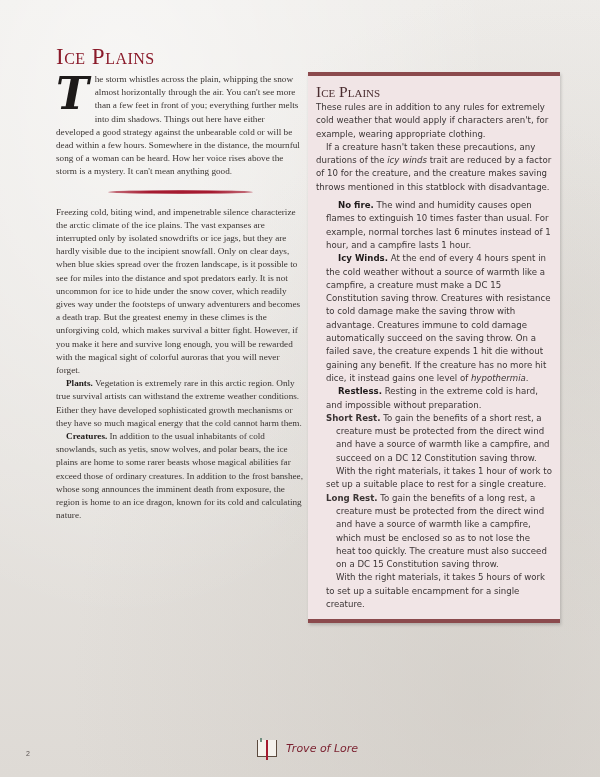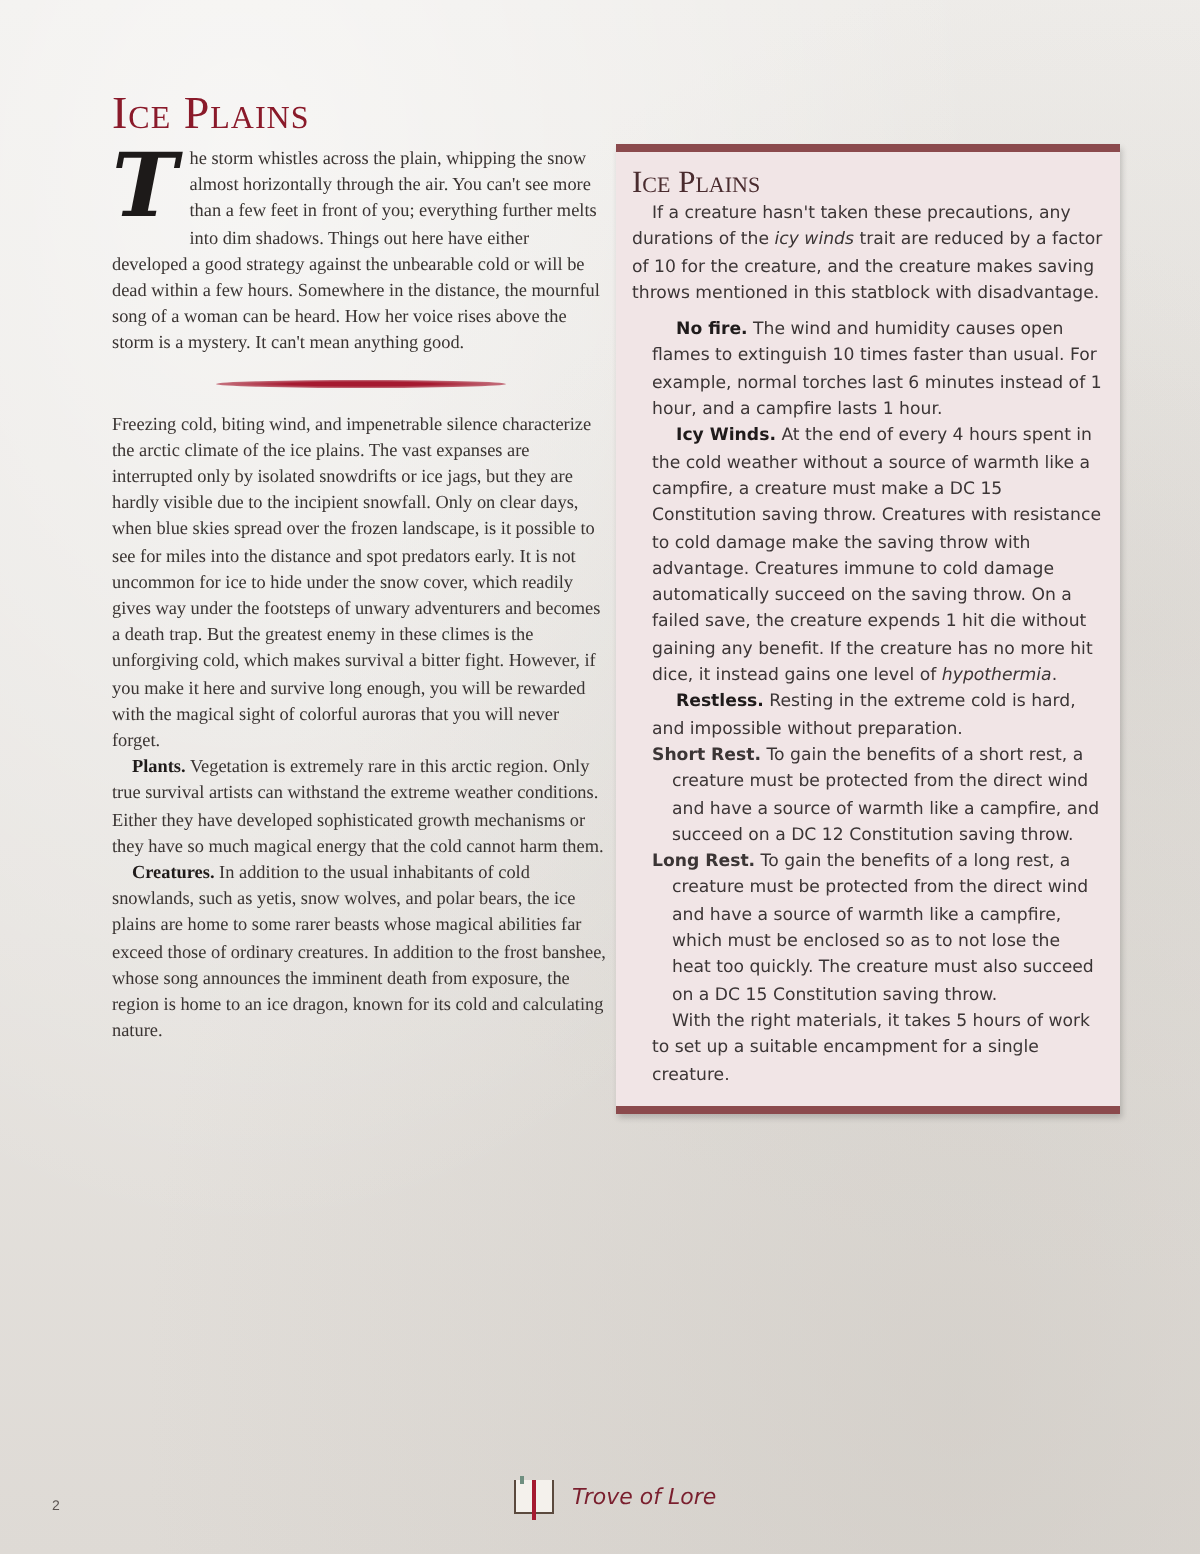--- a/index.html
+++ b/index.html
@@ -99,27 +99,29 @@
     <span class="dropcap">T</span><span class="intro-text">he storm whistles across the plain, whipping the snow almost horizontally through the air. You can't see more than a few feet in front of you; everything further melts into dim shadows. Things out here have either developed a good strategy against the unbearable cold or will be dead within a few hours. Somewhere in the distance, the mournful song of a woman can be heard. How her voice rises above the storm is a mystery. It can't mean anything good.</span>
   </p>
   <div class="divider"></div>
   <p class="lp">Freezing cold, biting wind, and impenetrable silence characterize the arctic climate of the ice plains. The vast expanses are interrupted only by isolated snowdrifts or ice jags, but they are hardly visible due to the incipient snowfall. Only on clear days, when blue skies spread over the frozen landscape, is it possible to see for miles into the distance and spot predators early. It is not uncommon for ice to hide under the snow cover, which readily gives way under the footsteps of unwary adventurers and becomes a death trap. But the greatest enemy in these climes is the unforgiving cold, which makes survival a bitter fight. However, if you make it here and survive long enough, you will be rewarded with the magical sight of colorful auroras that you will never forget.</p>
   <p class="lp indent"><b>Plants.</b><span> Vegetation is extremely rare in this arctic region. Only true survival artists can withstand the extreme weather conditions. Either they have developed sophisticated growth mechanisms or they have so much magical energy that the cold cannot harm them.</span></p>
   <p class="lp indent"><b>Creatures.</b><span> In addition to the usual inhabitants of cold snowlands, such as yetis, snow wolves, and polar bears, the ice plains are home to some rarer beasts whose magical abilities far exceed those of ordinary creatures. In addition to the frost banshee, whose song announces the imminent death from exposure, the region is home to an ice dragon, known for its cold and calculating nature.</span></p>
 </div>
 
 <aside class="sidebar">
   <h2 class="sb-title">Ice Plains</h2>
+  <p class="sb-p">These rules are in addition to any rules for extremely cold weather that would apply if characters aren't, for example, wearing appropriate clothing.</p>
   <p class="sb-p indent"><span>If a creature hasn't taken these precautions, any durations of the </span><i>icy winds</i><span> trait are reduced by a factor of 10 for the creature, and the creature makes saving throws mentioned in this statblock with disadvantage.</span></p>
 
   <div class="sb-rules">
     <p class="rule"><b>No fire.</b><span> The wind and humidity causes open flames to extinguish 10 times faster than usual. For example, normal torches last 6 minutes instead of 1 hour, and a campfire lasts 1 hour.</span></p>
     <p class="rule"><b>Icy Winds.</b><span> At the end of every 4 hours spent in the cold weather without a source of warmth like a campfire, a creature must make a DC 15 Constitution saving throw. Creatures with resistance to cold damage make the saving throw with advantage. Creatures immune to cold damage automatically succeed on the saving throw. On a failed save, the creature expends 1 hit die without gaining any benefit. If the creature has no more hit dice, it instead gains one level of </span><i>hypothermia</i><span>.</span></p>
     <p class="rule"><b>Restless.</b><span> Resting in the extreme cold is hard, and impossible without preparation.</span></p>
     <p class="subrule"><b>Short Rest.</b><span> To gain the benefits of a short rest, a creature must be protected from the direct wind and have a source of warmth like a campfire, and succeed on a DC 12 Constitution saving throw.</span></p>
+    <p class="subrule-cont">With the right materials, it takes 1 hour of work to set up a suitable place to rest for a single creature.</p>
     <p class="subrule"><b>Long Rest.</b><span> To gain the benefits of a long rest, a creature must be protected from the direct wind and have a source of warmth like a campfire, which must be enclosed so as to not lose the heat too quickly. The creature must also succeed on a DC 15 Constitution saving throw.</span></p>
     <p class="subrule-cont">With the right materials, it takes 5 hours of work to set up a suitable encampment for a single creature.</p>
   </div>
 </aside>
 
 <div class="footer-page">2</div>
 <div class="footer-brand">
   <div class="book-icon">
     <div class="pages"></div>
     <div class="tab"></div>

